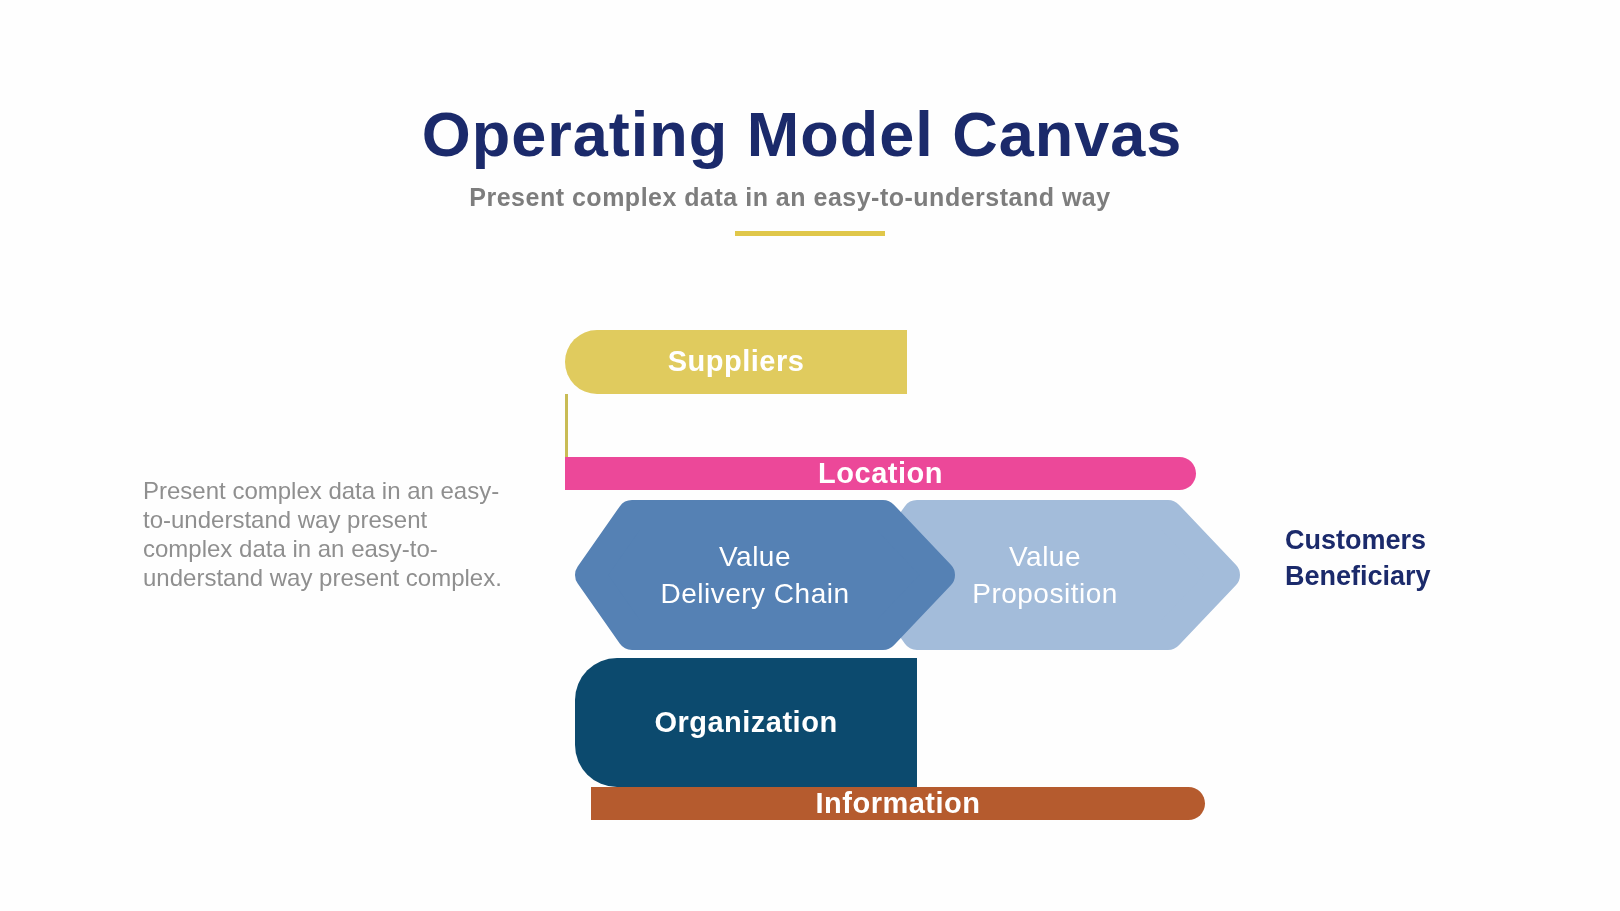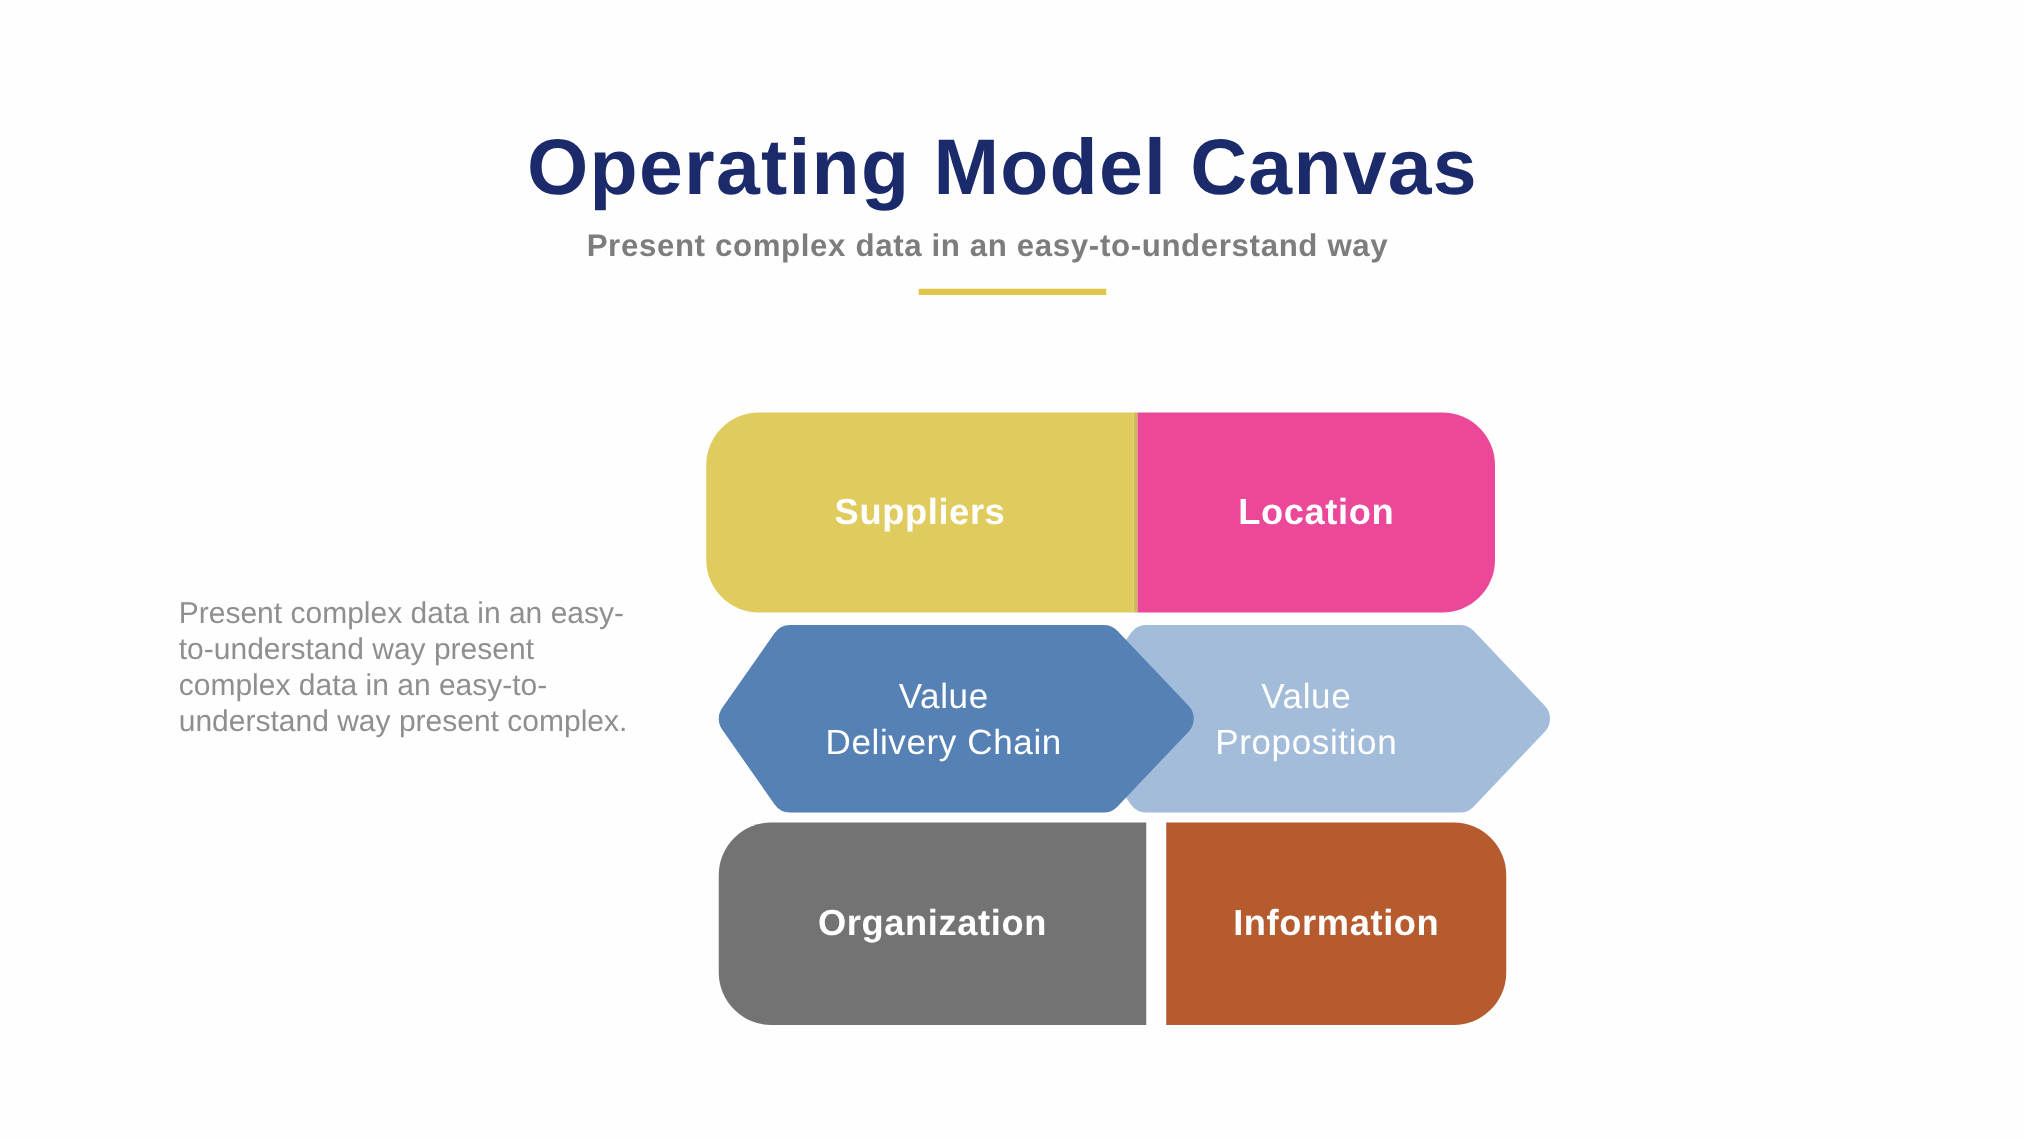--- a/index.html
+++ b/index.html
@@ -35,21 +35,21 @@
     white-space:pre-line;
   }
   
   .side-label{
     position:absolute;left:1285px;top:522px;width:300px;
     font-size:27px;line-height:36px;font-weight:700;
     color:#1b2a6b;
     white-space:pre-line;
   }
   
-  .row{position:absolute;display:flex;}
+  .row{position:absolute;display:flex;flex-direction:column;}
   .row-top{left:565px;top:330px;width:631px;height:160px;}
   .row-bottom{left:575px;top:658px;width:630px;height:162px;}
   .cell{
     display:flex;align-items:center;justify-content:center;
     height:100%;
   }
   .cell-suppliers{width:342px;border-radius:42px 0 0 42px;}
   .cell-divider{width:3px;height:100%;background:#c9bc55;}
   .cell-location{flex:1;border-radius:0 42px 42px 0;}
   .cell-organization{width:342px;border-radius:42px 0 0 42px;}
@@ -79,20 +79,22 @@
 
   <div class="page-subtitle">Present complex data in an easy-to-understand way</div>
 
   <div class="accent-underline" style="background-color: rgb(224, 199, 74);"></div>
 
   <div class="description">Present complex data in an easy-
 to-understand way present
 complex data in an easy-to-
 understand way present complex.</div>
 
+  <div class="side-label">Customers
+Beneficiary</div>
 
   <div class="row row-top">
     <div class="cell cell-suppliers" style="background-color: rgb(224, 203, 94);">
       <span class="cell-label">Suppliers</span>
     </div>
     <div class="cell-divider"></div>
     <div class="cell cell-location" style="background-color: #ec4899;">
       <span class="cell-label">Location</span>
     </div>
   </div>
@@ -104,21 +106,21 @@
     <polygon points="30,80 72,20 323,20 380,80 323,140 72,140" stroke-width="30" stroke-linejoin="round" fill="#5581b4" stroke="#5581b4"></polygon>
   </svg>
 
   <div class="hex-label hex-label-left">Value
 Delivery Chain</div>
 
   <div class="hex-label hex-label-right">Value
 Proposition</div>
 
   <div class="row row-bottom">
-    <div class="cell cell-organization" style="background-color: #737373;">
+    <div class="cell cell-organization" style="background-color: #0c4a6e;">
       <span class="cell-label">Organization</span>
     </div>
     <div class="cell cell-information" style="background-color: rgb(181, 91, 46); margin-left: 16px;">
       <span class="cell-label">Information</span>
     </div>
   </div>
 
 </div>
 
 </body></html>

